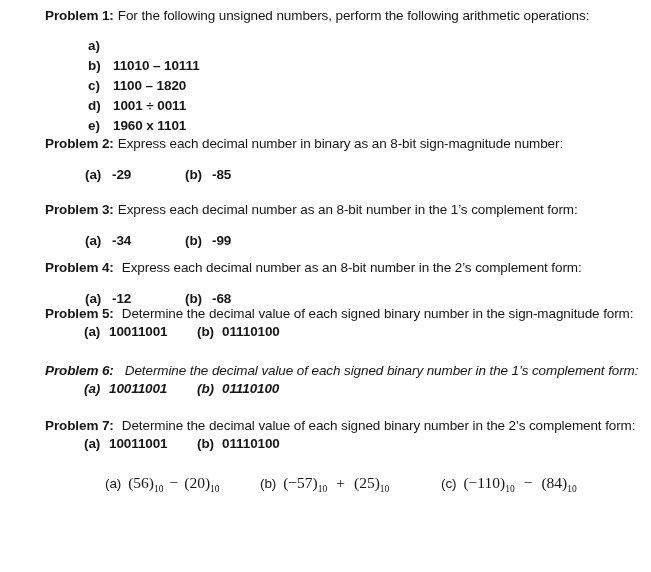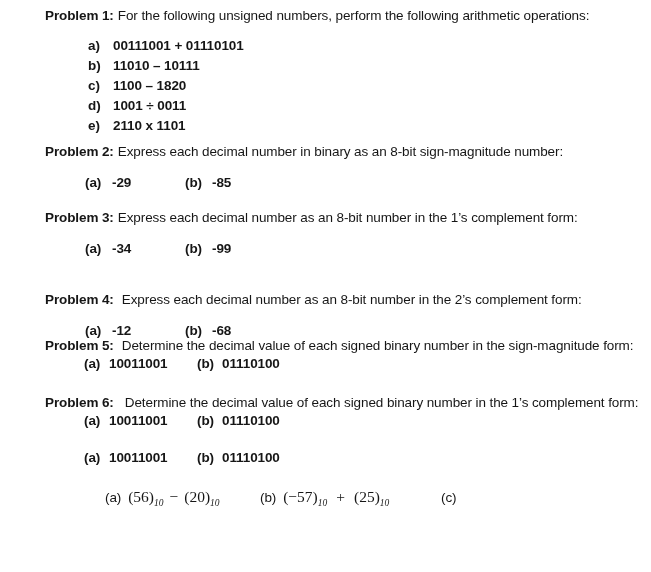--- a/index.html
+++ b/index.html
@@ -15,25 +15,25 @@
     letter-spacing: -0.1px;
   }
   .page { padding: 8px 4px 0 8px; }
 
   .heading { line-height: 15px; white-space: nowrap; }
   .plabel { font-weight: 700; padding-left: 37px; }
   .stmt { margin-left: 4px; }
   .stmt.g2 { margin-left: 8px; }
   .stmt.g3 { margin-left: 11px; }
 
-  .sec2 { margin-top: 8px; }
+  .sec2 { margin-top: 0; }
   .sec3 { margin-top: 20px; }
-  .sec4 { margin-top: 36px; }
+  .sec4 { margin-top: 12px; }
   .sec5 { }
-  .sec6 { margin-top: 24px; }
+  .sec6 { margin-top: 24px; font-style: italic; }
   .sec7 { margin-top: 22px; }
   .sec8 { margin-top: 22px; }
 
   .p1-list { margin: 13px 0 0 80px; font-weight: 600; }
   .p1-item { display: flex; line-height: 20px; }
   .p1-item .mk { width: 25px; flex: none; }
 
   .opts { display: flex; line-height: 15px; font-weight: 600; }
   .opts.wide { margin: 16px 0 0 77px; }
   .opts.wide .cell { width: 100px; display: flex; flex: none; }
@@ -41,52 +41,51 @@
   .opts.tight { margin: 3px 0 0 76px; }
   .opts.tight .cell { width: 113px; display: flex; flex: none; }
   .opts.tight .mk { width: 25px; flex: none; }
 
   .expr-row { display: flex; margin: 12px 0 0 97px; align-items: baseline; line-height: 20px; }
   .expr { display: flex; align-items: baseline; flex: none; }
   .expr-a { width: 155px; }
   .expr-b { width: 181px; }
   .emk { margin-right: 7px; }
   .math { font-family: "Liberation Serif", serif; font-size: 15.5px; letter-spacing: 0; white-space: nowrap; }
-  .math sub { font-size: 9.5px; letter-spacing: 0; font-style: italic; }
+  .math sub { font-size: 9.5px; letter-spacing: 0; }
   .op { margin: 0 6px; }
   .expr-b .op { margin: 0 9px; }
   .expr-c .op { margin: 0 9px; }
 </style>
 </head>
 <body>
 
 <div class="page">
 
   <section class="sec1">
     <p class="heading"><span class="plabel">Problem 1:</span><span class="stmt">For the following unsigned numbers, perform the following arithmetic operations:</span></p>
     <div class="p1-list">
       <div class="p1-item">
           <span class="mk">a)</span>
-          <span class="val">00111001 + 01110101</span>
         </div>
       <div class="p1-item">
           <span class="mk">b)</span>
           <span class="val">11010 – 10111</span>
         </div>
       <div class="p1-item">
           <span class="mk">c)</span>
           <span class="val">1100 – 1820</span>
         </div>
       <div class="p1-item">
           <span class="mk">d)</span>
           <span class="val">1001 ÷ 0011</span>
         </div>
       <div class="p1-item">
           <span class="mk">e)</span>
-          <span class="val">2110 x 1101</span>
+          <span class="val">1960 x 1101</span>
         </div>
     </div>
   </section>
 
   <section class="sec2">
     <p class="heading"><span class="plabel">Problem 2:</span><span class="stmt">Express each decimal number in binary as an 8-bit sign-magnitude number:</span></p>
     <div class="opts wide">
       <span class="cell">
           <span class="mk">(a)</span>
           <span class="val">-29</span>
@@ -148,20 +147,21 @@
           <span class="val">10011001</span>
         </span>
       <span class="cell">
           <span class="mk">(b)</span>
           <span class="val">01110100</span>
         </span>
     </div>
   </section>
 
   <section class="sec7">
+    <p class="heading"><span class="plabel">Problem 7:</span><span class="stmt g2">Determine the decimal value of each signed binary number in the 2’s complement form:</span></p>
     <div class="opts tight">
       <span class="cell">
           <span class="mk">(a)</span>
           <span class="val">10011001</span>
         </span>
       <span class="cell">
           <span class="mk">(b)</span>
           <span class="val">01110100</span>
         </span>
     </div>
@@ -172,17 +172,18 @@
       <span class="expr expr-a">
           <span class="emk">(a)</span>
           <span class="math"><span>(56)</span><sub>10</sub><span class="op">−</span><span>(20)</span><sub>10</sub></span>
         </span>
       <span class="expr expr-b">
           <span class="emk">(b)</span>
           <span class="math"><span>(−57)</span><sub>10</sub><span class="op">+</span><span>(25)</span><sub>10</sub></span>
         </span>
       <span class="expr expr-c">
           <span class="emk">(c)</span>
+          <span class="math"><span>(−110)</span><sub>10</sub><span class="op">−</span><span>(84)</span><sub>10</sub></span>
         </span>
     </div>
   </section>
 
 </div>
 
 </body></html>

